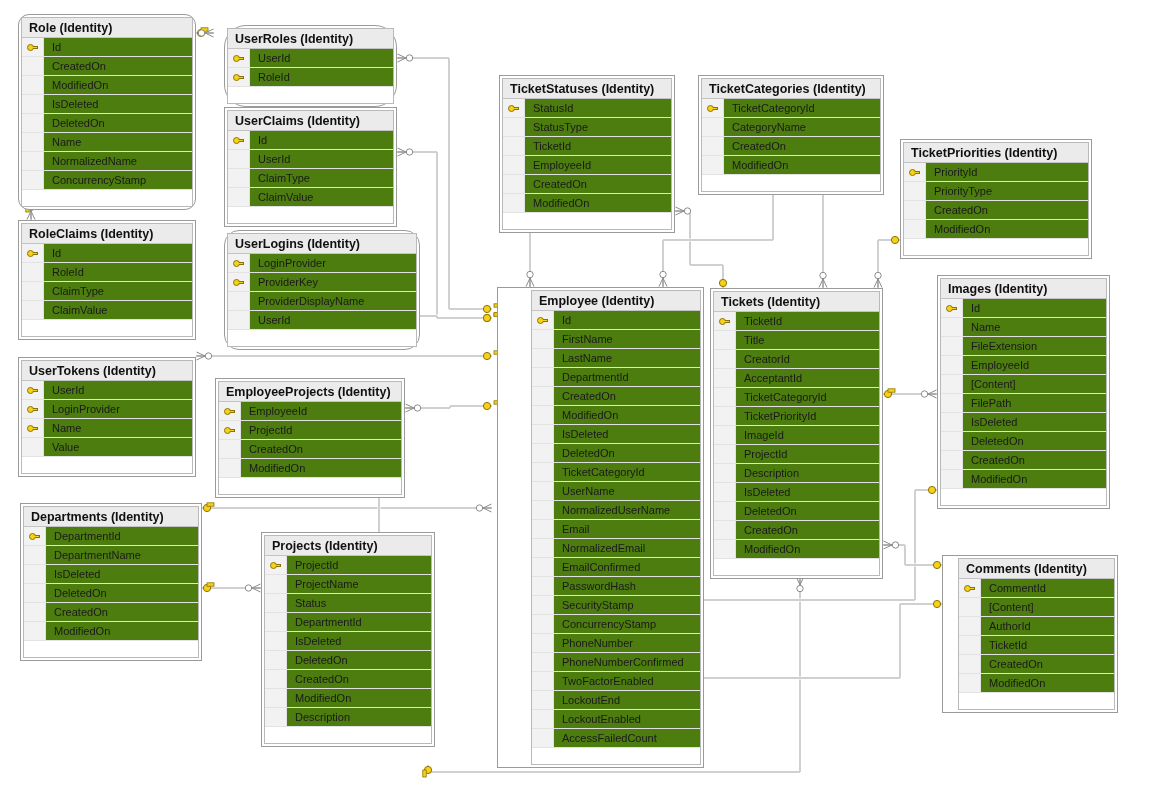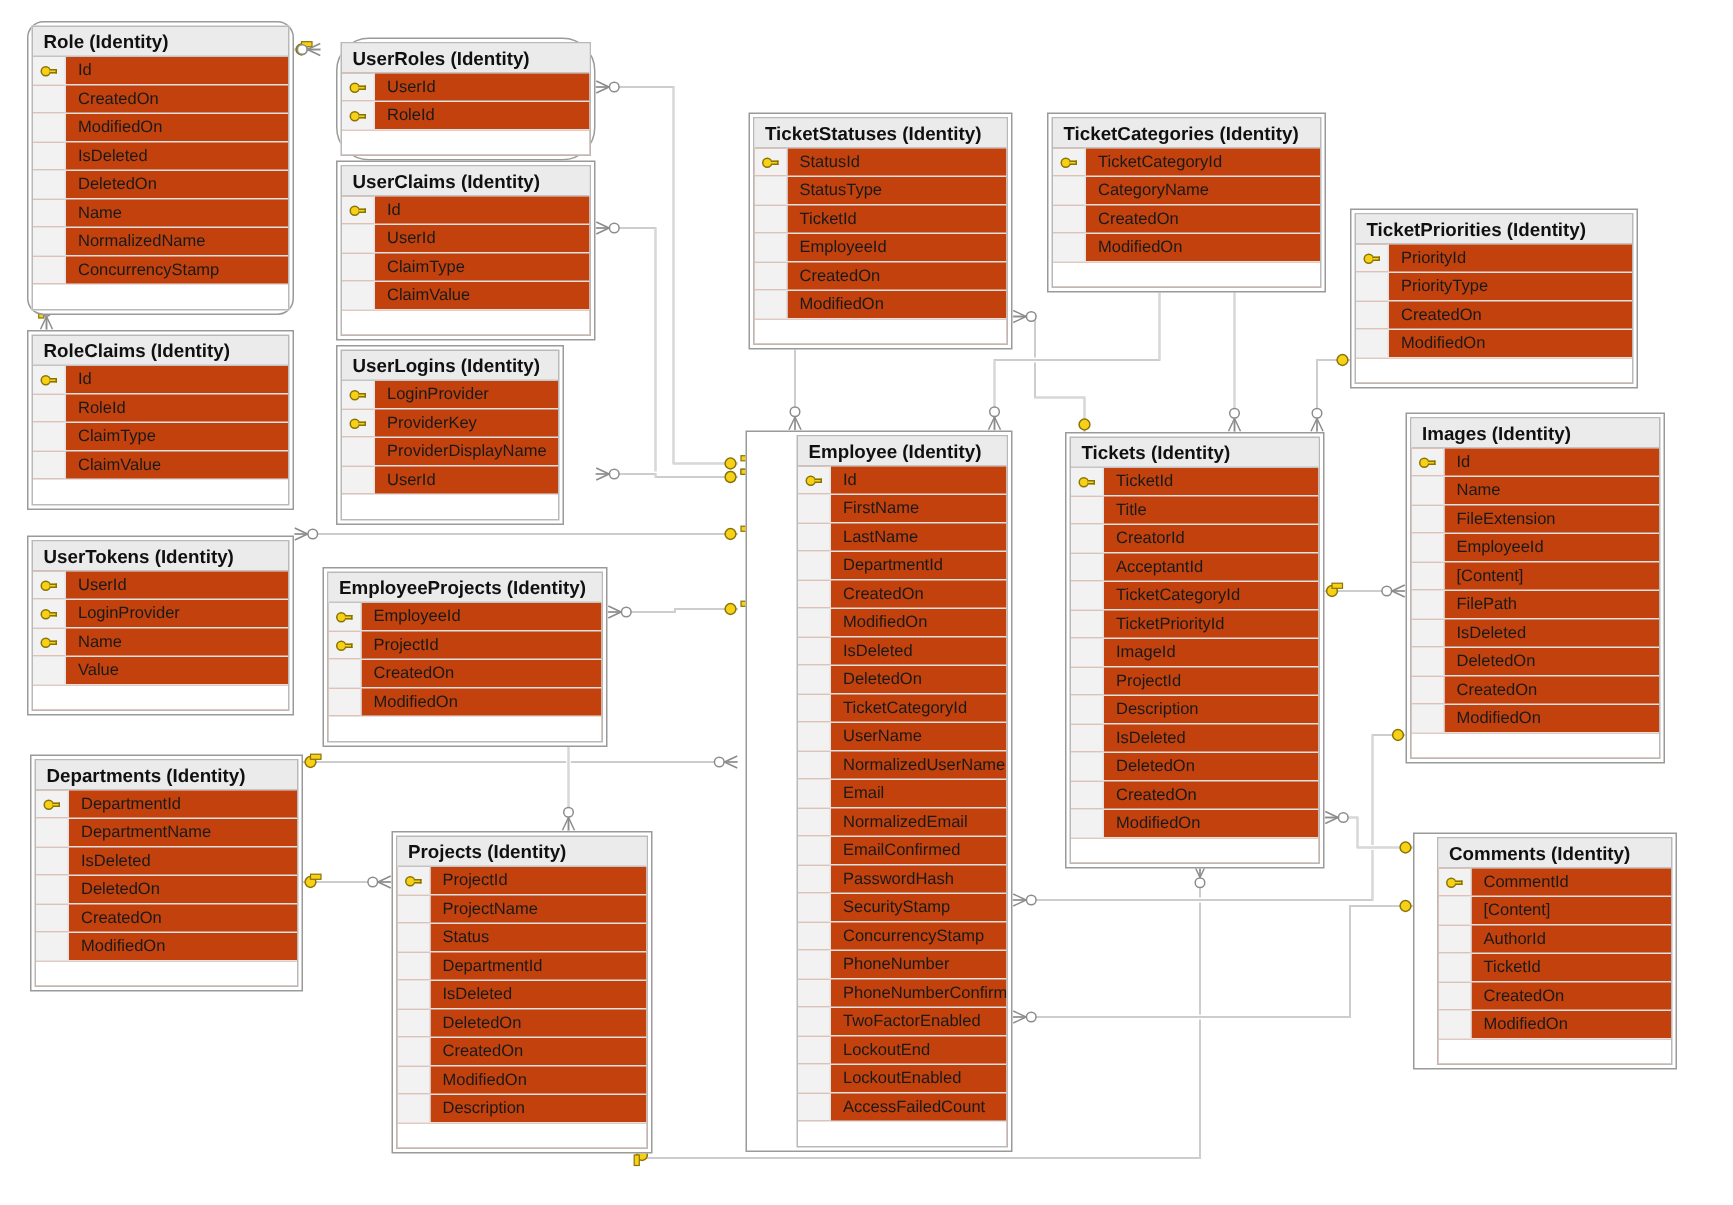--- a/index.html
+++ b/index.html
@@ -32,21 +32,21 @@
     line-height:20px;
     background:#ebebeb;
     border-bottom:1px solid #c4c4c4;
     font-weight:bold;
     font-size:12.5px;
     color:#101010;
     padding-left:7px;
     white-space:nowrap;
     box-sizing:border-box;
   }
-  .rows{background:#c2410c;}
+  .rows{background:#4d7c0f;}
   .row{
     height:19px;
     line-height:19px;
     display:flex;
     align-items:center;
     border-bottom:1px solid #e2e2e2;
     box-sizing:border-box;
     white-space:nowrap;
   }
   .gut{
@@ -425,21 +425,21 @@
             <div class="fname">ClaimType</div>
           </div>
           <div class="row">
             <div class="gut"></div>
             <div class="fname">ClaimValue</div>
           </div>
           <div class="tail"></div>
         </div>
       </div>
     </div>
-    <div class="tbl" style="left: 224px; top: 230px; width: 152px;">
+    <div class="tbl" style="left: 224px; top: 230px; width: 196px; border-radius: 15px;">
       <div class="tbl-inner">
         <div class="tbl-title">UserLogins (Identity)</div>
         <div class="rows">
           <div class="row">
             <div class="gut">
               <span class="keyico">
                 <i></i>
                 <b></b>
               </span>
             </div>
@@ -569,21 +569,21 @@
             <div class="fname">CreatedOn</div>
           </div>
           <div class="row">
             <div class="gut"></div>
             <div class="fname">ModifiedOn</div>
           </div>
           <div class="tail"></div>
         </div>
       </div>
     </div>
-    <div class="tbl" style="left: 261px; top: 554px; width: 174px;">
+    <div class="tbl" style="left: 261px; top: 532px; width: 174px;">
       <div class="tbl-inner">
         <div class="tbl-title">Projects (Identity)</div>
         <div class="rows">
           <div class="row">
             <div class="gut">
               <span class="keyico">
                 <i></i>
                 <b></b>
               </span>
             </div>
@@ -713,21 +713,21 @@
             <div class="fname">CreatedOn</div>
           </div>
           <div class="row">
             <div class="gut"></div>
             <div class="fname">ModifiedOn</div>
           </div>
           <div class="tail"></div>
         </div>
       </div>
     </div>
-    <div class="tbl" style="left: 497px; top: 287px; width: 178px; padding-left: 33px;">
+    <div class="tbl" style="left: 497px; top: 287px; width: 207px; padding-left: 33px;">
       <div class="tbl-inner">
         <div class="tbl-title">Employee (Identity)</div>
         <div class="rows">
           <div class="row">
             <div class="gut">
               <span class="keyico">
                 <i></i>
                 <b></b>
               </span>
             </div>

